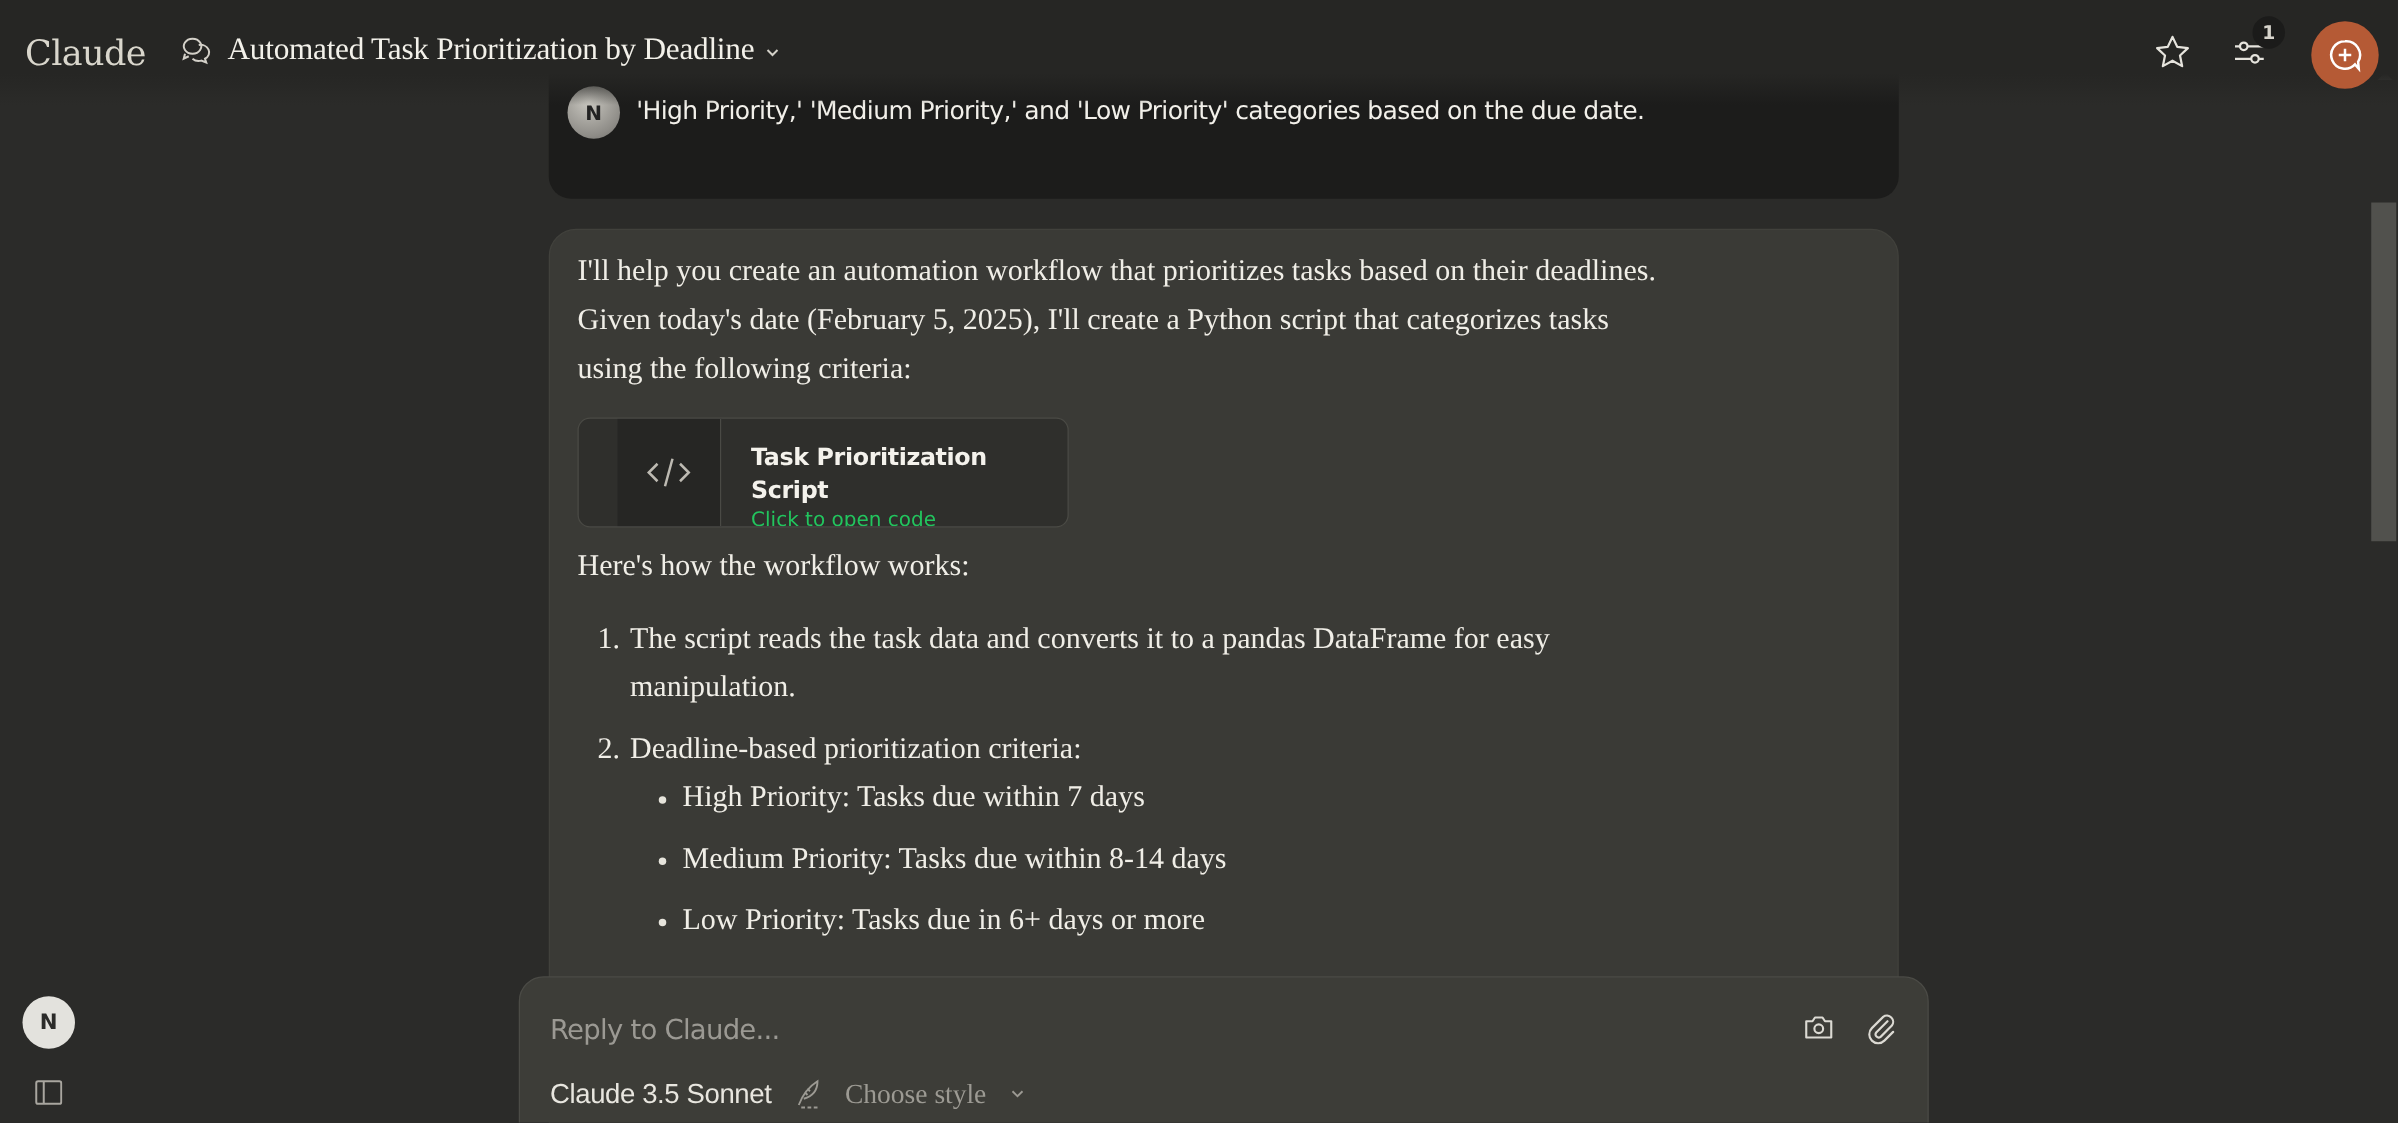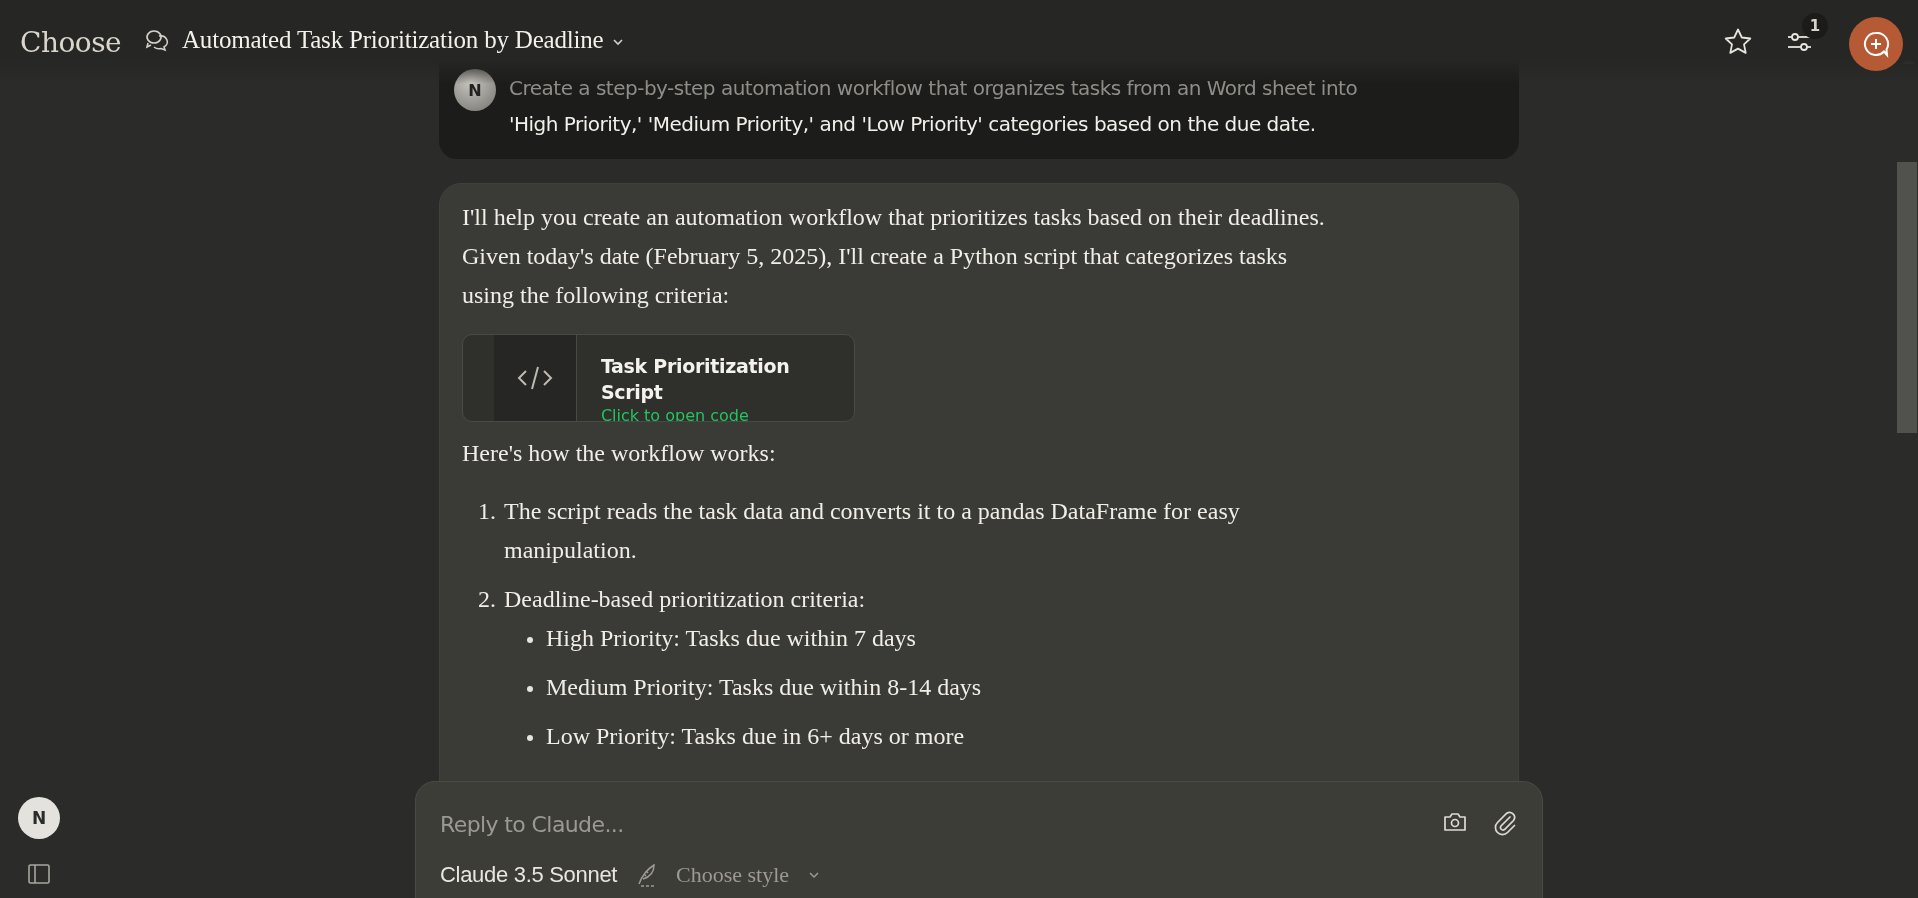--- a/index.html
+++ b/index.html
@@ -143,21 +143,21 @@
     font-size: 17px; display: flex; align-items: center; justify-content: center; cursor: pointer;
   }
   .sidebar-toggle { position: absolute; left: 28px; top: 864px; width: 22px; height: 20px; cursor: pointer; }
 </style>
 </head>
 <body>
 
 <div class="app">
 
   <div class="header">
-    <div class="logo">Choose</div>
+    <div class="logo">Claude</div>
 
     <div class="chat-title-wrap">
       <svg class="chat-icon" viewBox="0 0 26 26" fill="none" stroke="#d3d0c8" stroke-width="1.6">
         <path d="M10 4 a7 6 0 1 0 0.1 0 Z"></path>
         <path d="M4 16 l-1 4 l4 -2"></path>
         <path d="M15 9 a7 6 0 0 1 5 11 l1 3 l-4 -1.5 a7 6 0 0 1 -7 -1.5"></path>
       </svg>
       <span class="chat-title">Automated Task Prioritization by Deadline</span>
       <svg class="chevron-down" viewBox="0 0 14 14" fill="none" stroke="#d3d0c8" stroke-width="1.6">
         <path d="M3 5 l4 4 l4 -4"></path>
@@ -184,21 +184,20 @@
       </svg>
     </div>
   </div>
 
   <div class="scrollbar-up"></div>
   <div class="scrollbar-thumb"></div>
 
   <div class="user-msg">
     <div class="user-avatar">N</div>
     <div class="user-text">
-      <div class="line1">Create a step-by-step automation workflow that organizes tasks from an Word sheet into</div>
       <div class="line2">'High Priority,' 'Medium Priority,' and 'Low Priority' categories based on the due date.</div>
     </div>
   </div>
 
   <div class="assistant-msg">
     <div class="assistant-body">
       <div class="para">
         <div>I'll help you create an automation workflow that prioritizes tasks based on their deadlines.</div>
         <div>Given today's date (February 5, 2025), I'll create a Python script that categorizes tasks</div>
         <div>using the following criteria:</div>

